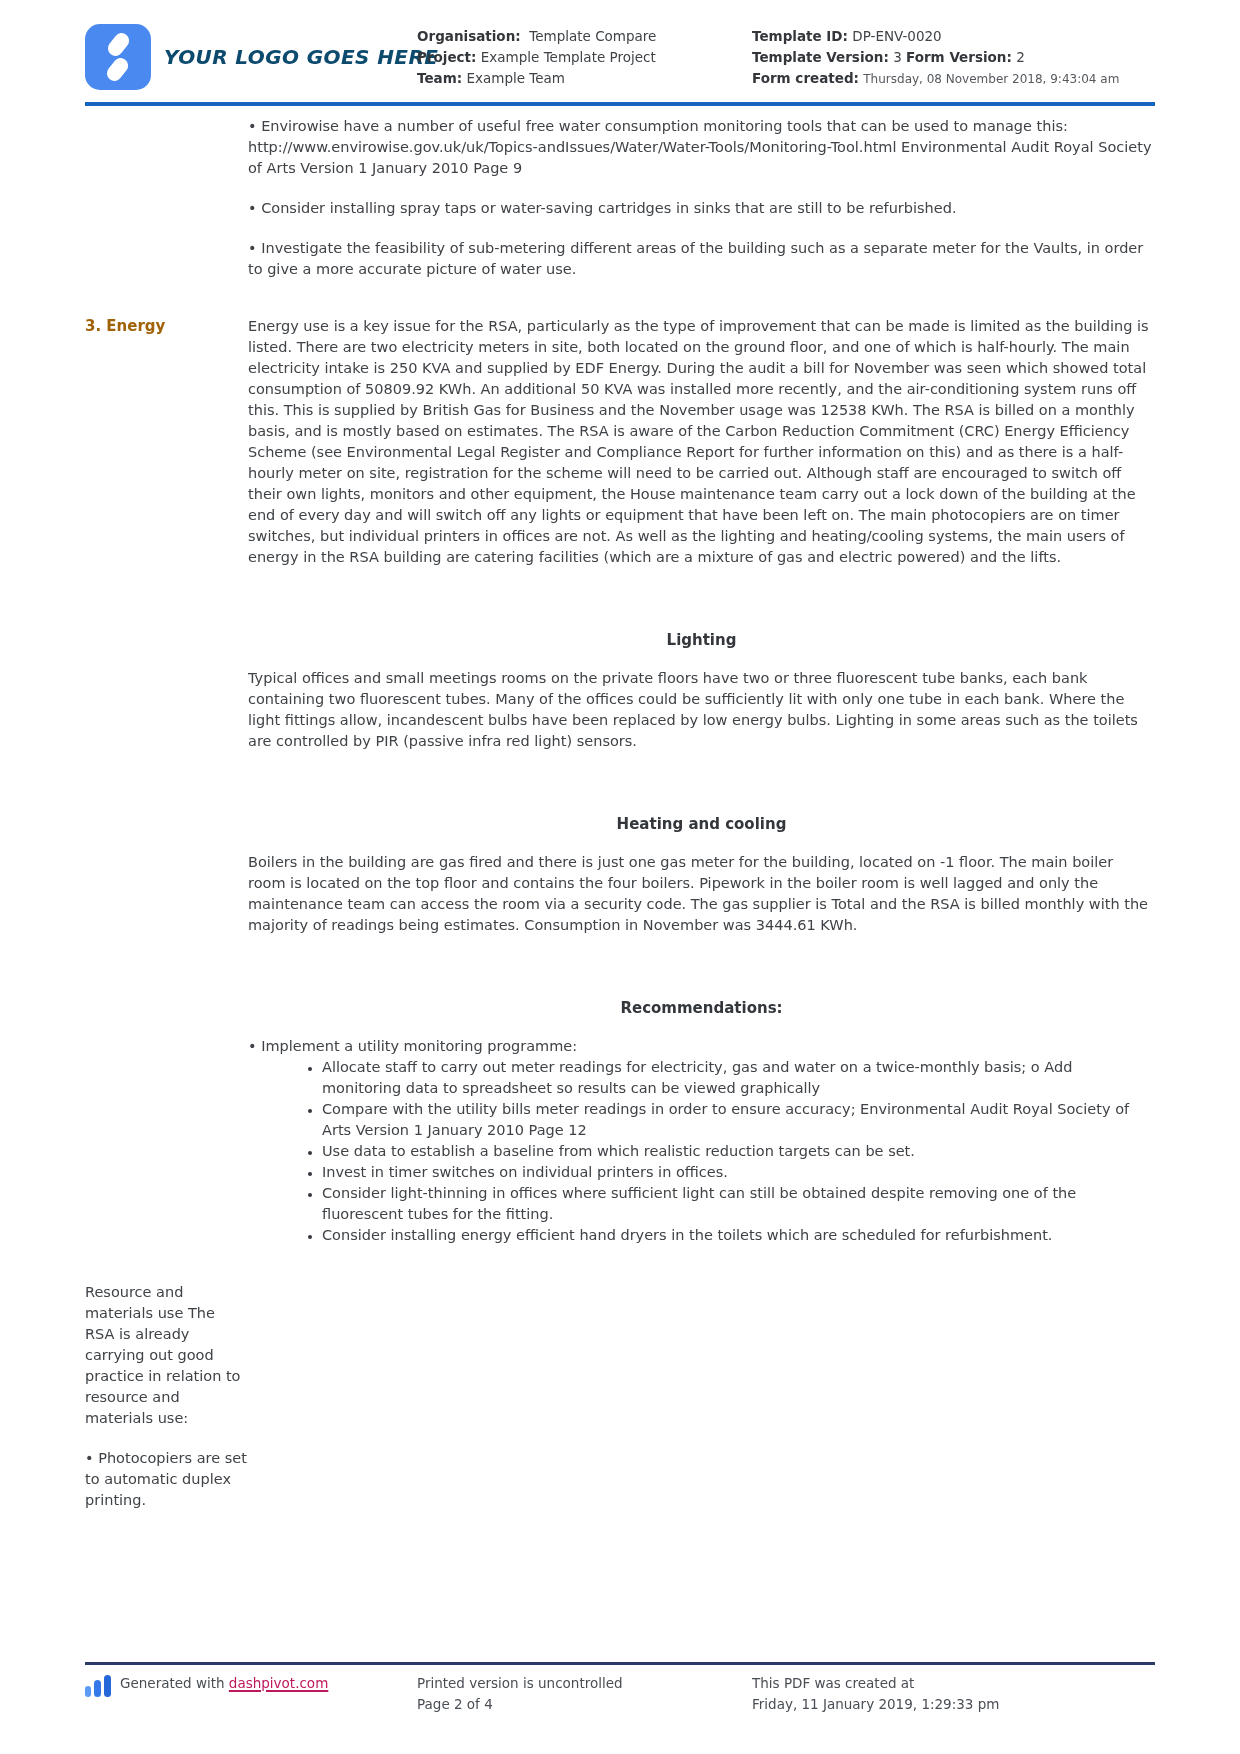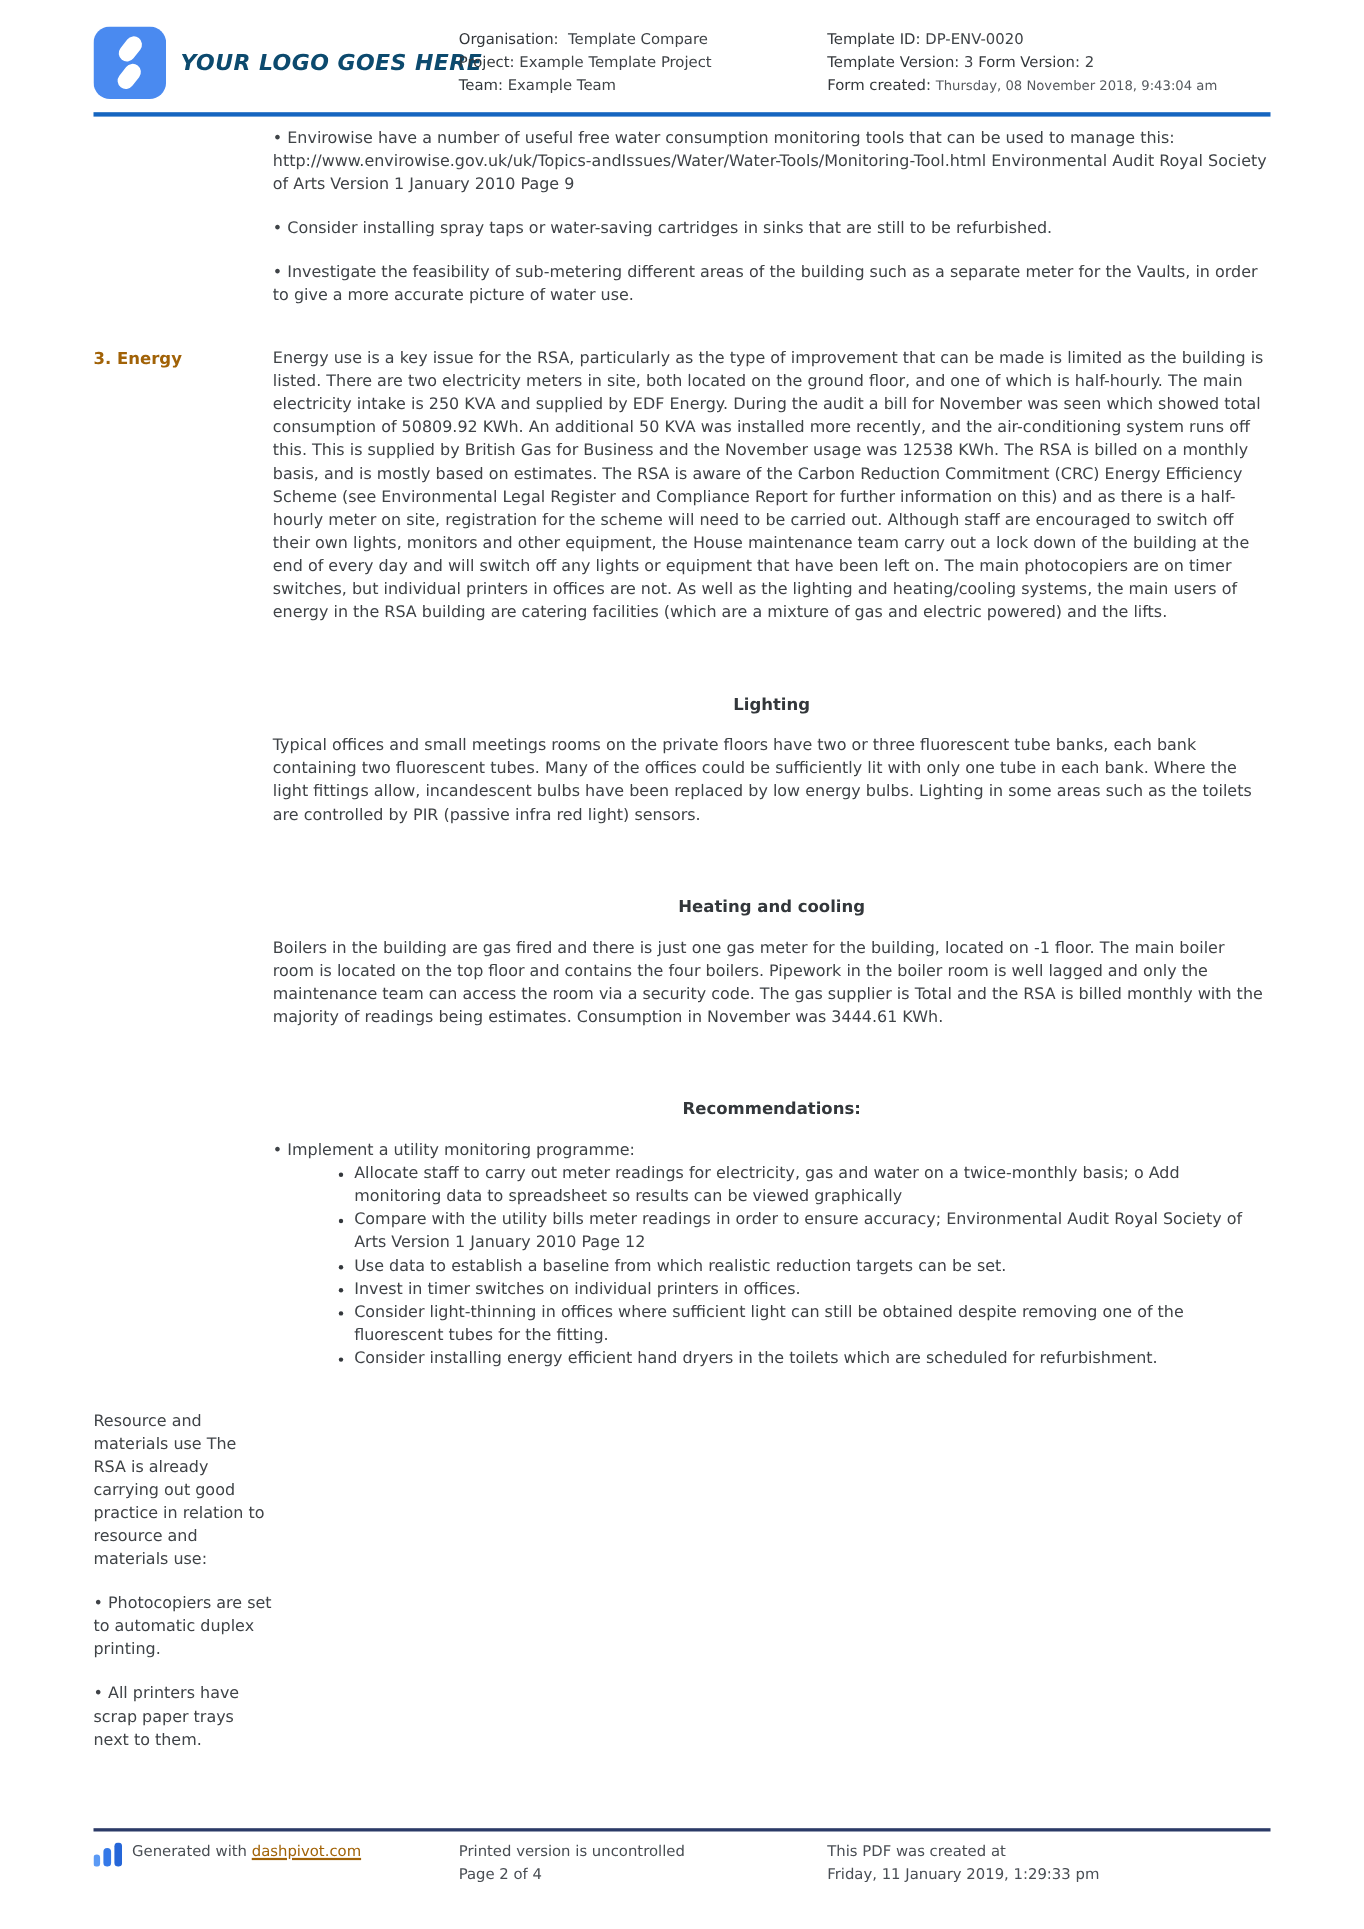--- a/index.html
+++ b/index.html
@@ -23,21 +23,21 @@
   }
   .logo-group { width:332px; display:flex; align-items:center; gap:13px; flex:0 0 332px; }
   .logo-badge { width:66px; height:66px; flex:0 0 66px; }
   .logo-text {
     font-size:20px; font-weight:bold; font-style:italic;
     color:#0c4a6e; letter-spacing:.4px; white-space:nowrap;
   }
   .header-col { font-size:13.5px; line-height:21px; color:#3f4347; padding-top:2px; }
   .org-col { width:335px; flex:0 0 335px; }
   .tpl-col { flex:1; }
-  .hlabel { font-weight:normal; color:#33373b; }
+  .hlabel { font-weight:bold; color:#33373b; }
   .small-val { font-size:12px; color:#55595e; }
 
   
   .main-grid {
     display:grid;
     grid-template-columns:163px 1fr;
     row-gap:36px;
     padding-top:10px;
   }
   .side-label {
@@ -62,21 +62,21 @@
     border-top:3px solid #2b3a67;
     padding-top:8px;
     display:flex; align-items:flex-start;
     font-size:13.5px; line-height:21px; color:#494e54;
   }
   .f-left { width:332px; flex:0 0 332px; display:flex; align-items:flex-start; gap:9px; }
   .f-center { width:335px; flex:0 0 335px; }
   .f-right { flex:1; }
   .bars-icon { width:26px; height:22px; margin-top:2px; }
   .dp-link {
-    color:#a16207; text-decoration:underline;
+    color:#be185d; text-decoration:underline;
     text-decoration-thickness:2px; text-underline-offset:2px;
   }
 </style>
 </head>
 <body>
 
 <div class="page">
 
   <header class="doc-header">
     <div class="logo-group">
@@ -131,21 +131,20 @@
         <li>Use data to establish a baseline from which realistic reduction targets can be set.</li>
         <li>Invest in timer switches on individual printers in offices.</li>
         <li>Consider light-thinning in offices where sufficient light can still be obtained despite removing one of the fluorescent tubes for the fitting.</li>
         <li>Consider installing energy efficient hand dryers in the toilets which are scheduled for refurbishment.</li>
       </ul>
     </div>
 
     <div class="content">
       <p class="para">Resource and materials use The RSA is already carrying out good practice in relation to resource and materials use:</p>
       <p class="para">• Photocopiers are set to automatic duplex printing.</p>
-      <p class="para">• All printers have scrap paper trays next to them.</p>
     </div>
   </main>
 
   <footer class="doc-footer">
     <div class="f-left">
       <svg class="bars-icon" viewBox="0 0 26 22" aria-hidden="true">
         <rect x="0" y="11" width="6" height="11" rx="3" fill="#5b9af5"></rect>
         <rect x="9" y="5" width="7" height="17" rx="3.5" fill="#3579e8"></rect>
         <rect x="19" y="0" width="7" height="22" rx="3.5" fill="#2566d8"></rect>
       </svg>

